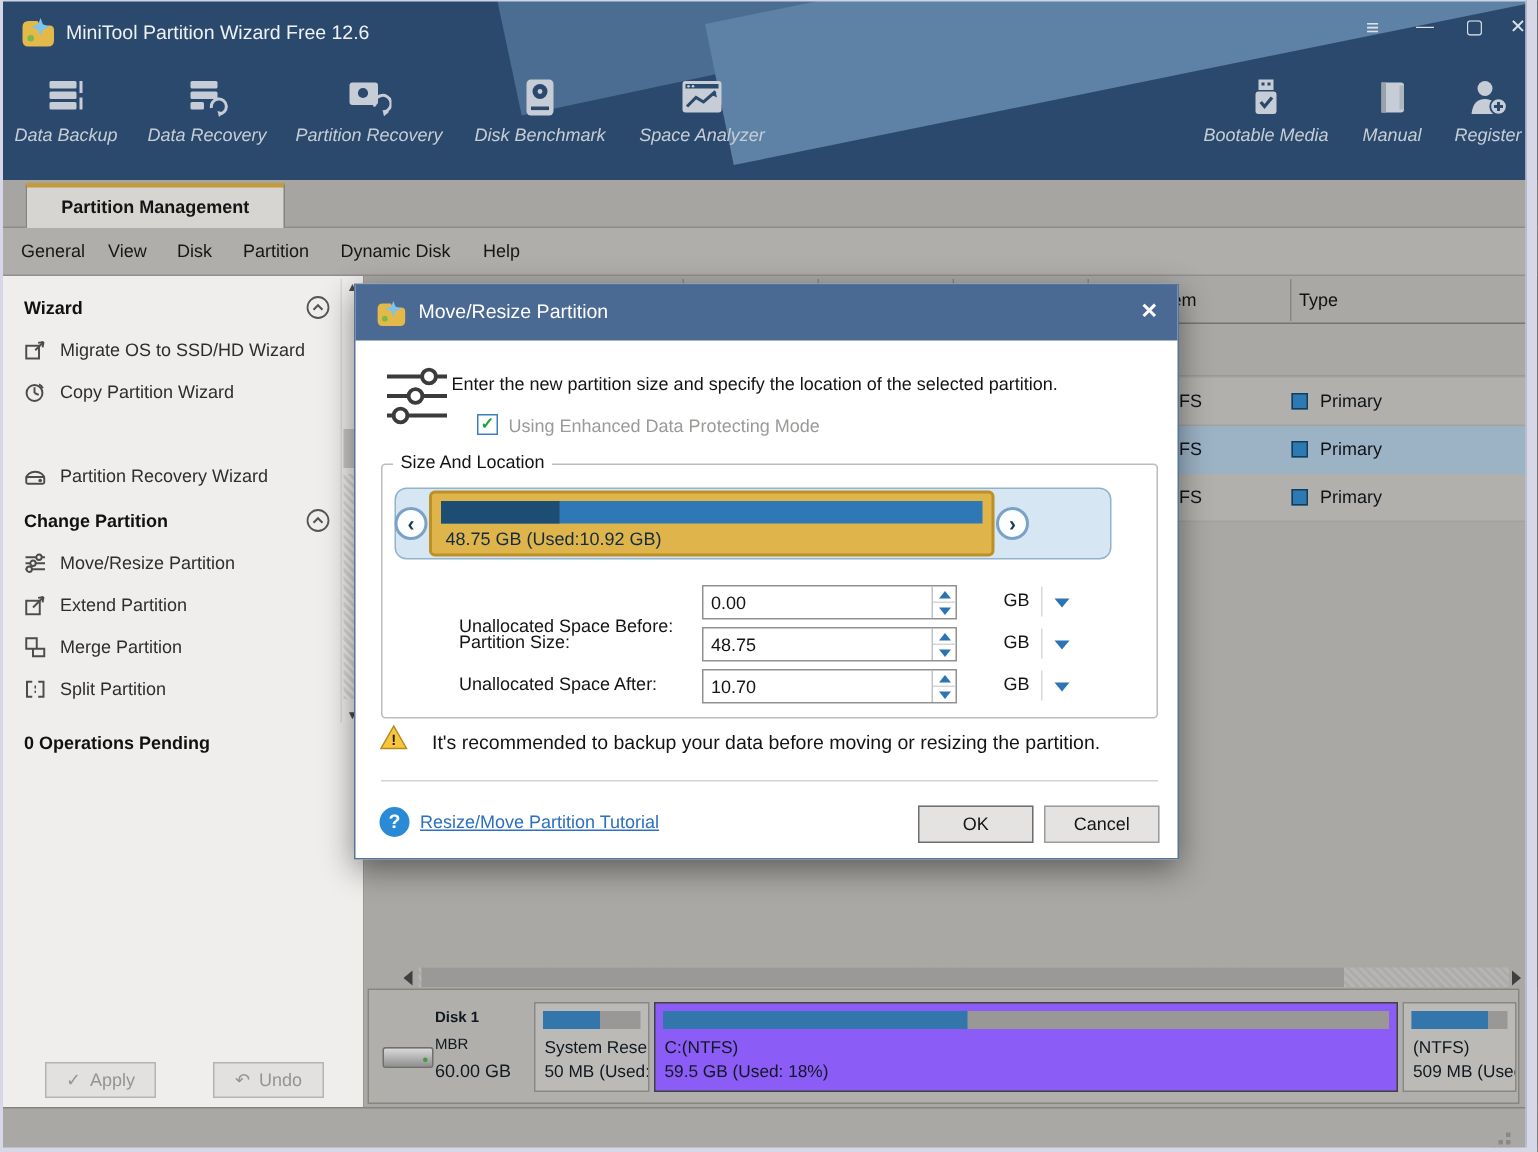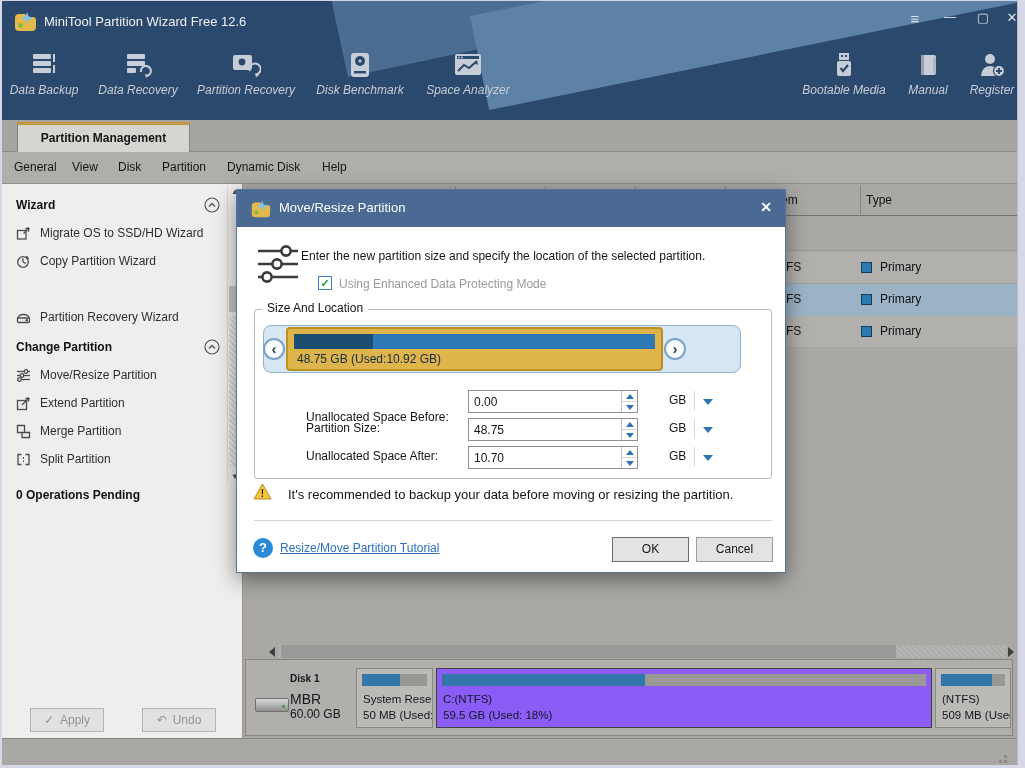--- a/index.html
+++ b/index.html
@@ -63,21 +63,21 @@
   .htrack{position:absolute;left:36px;top:0;width:727px;height:13px;
       background-image:repeating-linear-gradient(45deg,#b7b5b3 0 2px,#aeacaa 2px 4px);}
   .hthumb{position:absolute;left:2px;top:0;width:615px;height:13px;background:#9b9997;}
 
   
   .diskmap{position:absolute;left:243px;top:658px;width:782px;height:80px;background:#a9a8a5;}
   .dstrip{position:absolute;left:2px;top:1px;width:768px;height:77px;background:#b1afac;border:1px solid #87857f;}
   .dicon{position:absolute;left:9px;top:38px;width:34px;height:14px;background:linear-gradient(#d9d9d9,#8f8f8f);border-radius:2px;border:1px solid #6f6f6f;}
   .dicon:before{content:"";position:absolute;right:3px;bottom:3px;width:3px;height:3px;background:#3f9b3f;border-radius:50%;}
   .dname{position:absolute;left:44px;top:13px;font-size:10px;font-weight:bold;color:#101820;}
-  .dtype{position:absolute;left:44px;top:31px;font-size:14px;color:#101820;text-align:center;}
+  .dtype{position:absolute;left:44px;top:31px;font-size:10px;color:#101820;text-align:center;}
   .dsize{position:absolute;left:44px;top:47px;font-size:12px;color:#101820;}
   .pblock{position:absolute;top:8px;height:60px;background:#bcbab7;border:1px solid #8a8886;overflow:hidden;}
   .pblock.selp{background:#8b5cf6;border:1px solid #404040;}
   .pbar{position:absolute;left:5px;right:5px;top:5px;height:12px;background:#9a9896;}
   .pbar .used{height:100%;background:#3276ab;}
   .pname{position:absolute;left:6px;top:24px;font-size:11.5px;color:#101820;white-space:nowrap;}
   .pinfo{position:absolute;left:6px;top:40px;font-size:11.5px;color:#101820;white-space:nowrap;}
 
   
   .statusbar{position:absolute;left:0;top:738px;width:1025px;height:27px;background:#a9a8a5;border-top:1px solid #85837f;}

